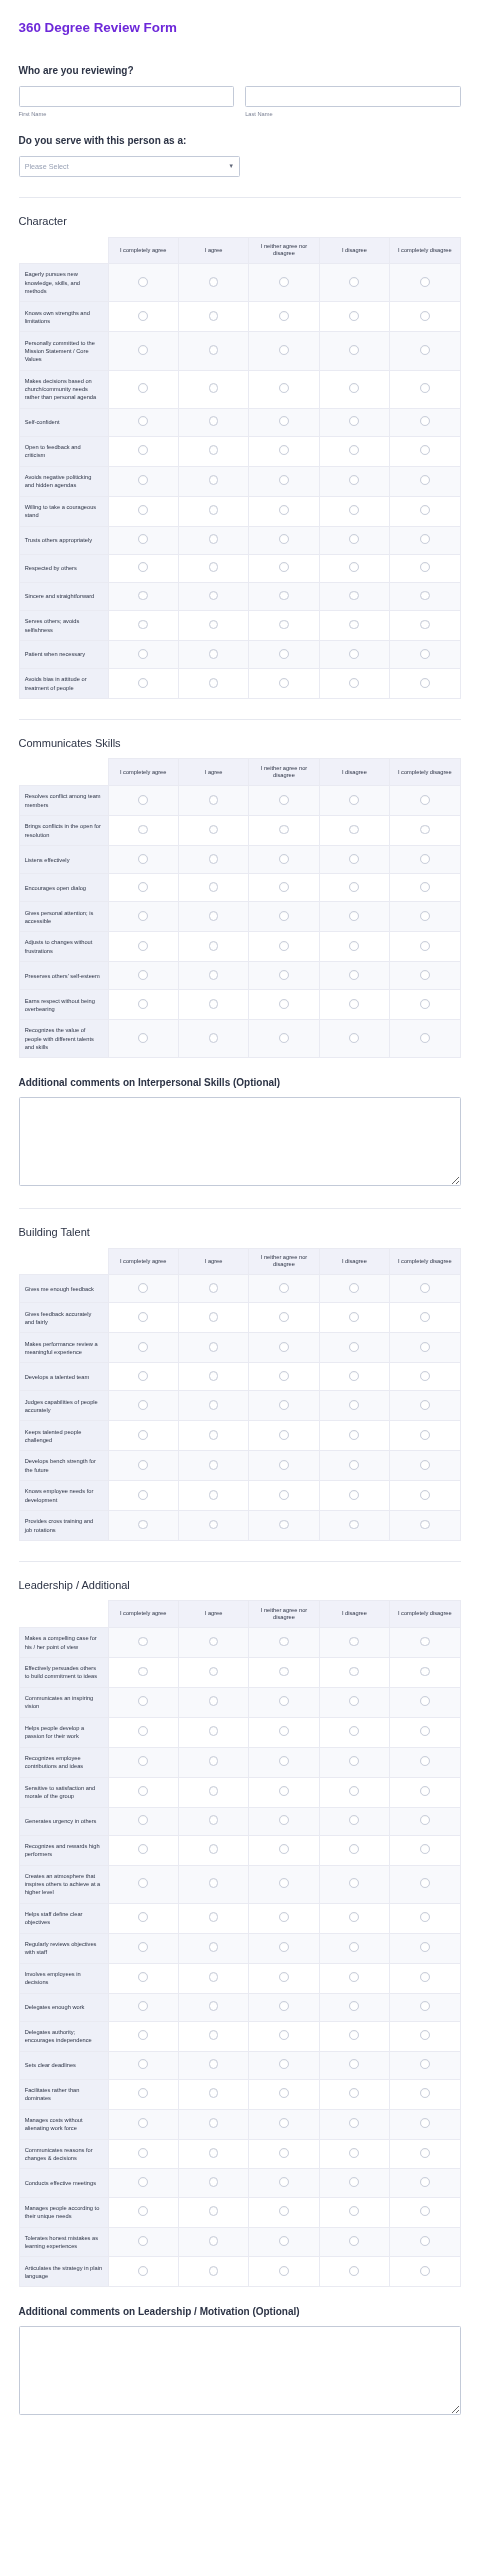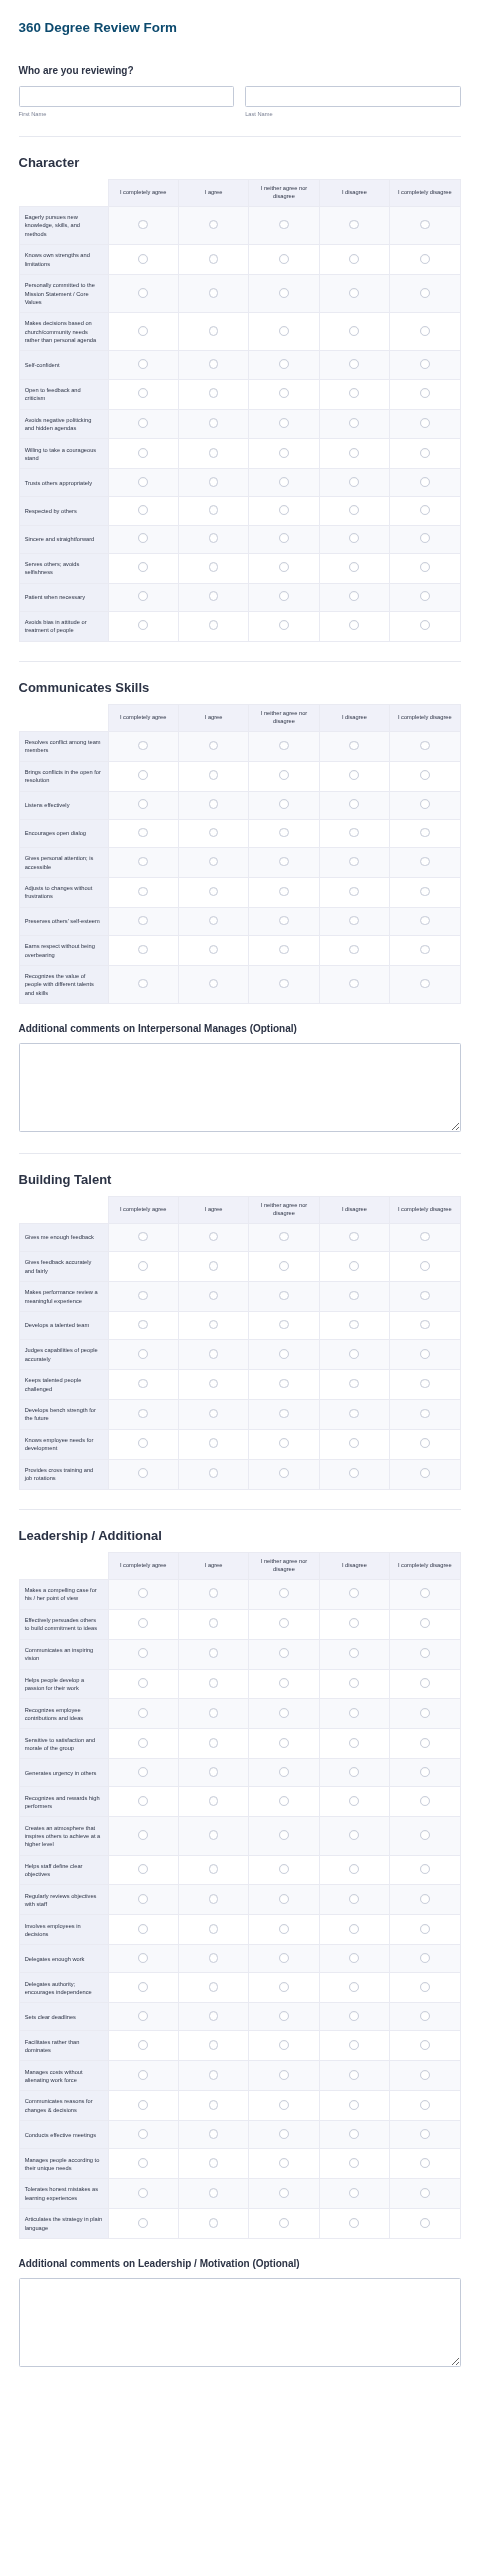--- a/index.html
+++ b/index.html
@@ -10,21 +10,21 @@
   }
   .form {
     width: 479px;
     margin: 0 auto;
     padding: 15.5px 18.5px 36px;
     background: #ffffff;
   }
   .form-title {
     font-size: 13.4px;
     font-weight: 700;
-    color: #0c4a6e;
+    color: #6d28d9;
     padding: 4.1px 0 15.5px;
   }
   .question { margin: 14.4px 0 17.5px; }
   .q-label {
     font-size: 10px;
     font-weight: 600;
     color: #2c3345;
     margin-bottom: 7.2px;
     line-height: 1.4;
   }
@@ -69,22 +69,22 @@
     pointer-events: none;
     color: #5e6577;
     font-size: 6.7px;
   }
   .divider {
     border: none;
     border-top: 0.5px solid #e6e8ef;
     margin: 19.6px 0 17.5px;
   }
   .section-title {
-    font-size: 13px;
-    font-weight: 700;
+    font-size: 11px;
+    font-weight: 400;
     margin-bottom: 9.3px;
   }
   table.matrix {
     width: 100%;
     border-collapse: collapse;
     table-layout: fixed;
   }
   .matrix th, .matrix td {
     border: 0.5px solid #e9eaf2;
     vertical-align: middle;
@@ -155,20 +155,29 @@
         <input type="text" class="text-input" value="" style="">
         <div class="sublabel">First Name</div>
       </div>
       <div class="name-field">
         <input type="text" class="text-input" value="" style="">
         <div class="sublabel">Last Name</div>
       </div>
     </div>
   </div>
 
+  <div class="question">
+    <div class="q-label">Do you serve with this person as a:</div>
+    <div class="select-wrap">
+      <select>
+        <option>Please Select</option>
+      </select>
+      <span class="chevron">▾</span>
+    </div>
+  </div>
 
   <div id="sections-host">
   <div class="section">
     <hr class="divider">
     <div class="section-title">Character</div>
     <table class="matrix">
       <thead>
         <tr>
           <th class="mx-corner"></th>
         <th class="mx-head">I completely agree</th>
@@ -378,21 +387,21 @@
               <td class="mx-label">Recognizes the value of people with different talents and skills</td>
               <td class="mx-cell"><span class="radio"></span></td>
               <td class="mx-cell"><span class="radio"></span></td>
               <td class="mx-cell"><span class="radio"></span></td>
               <td class="mx-cell"><span class="radio"></span></td>
               <td class="mx-cell"><span class="radio"></span></td>
             </tr>
           </tbody>
     </table>
     <div class="comments">
-      <div class="q-label">Additional comments on Interpersonal Manages (Optional)</div>
+      <div class="q-label">Additional comments on Interpersonal Skills (Optional)</div>
       <textarea style=""></textarea>
     </div>
   </div>
 
   <div class="section">
     <hr class="divider">
     <div class="section-title">Building Talent</div>
     <table class="matrix">
       <thead>
         <tr>

